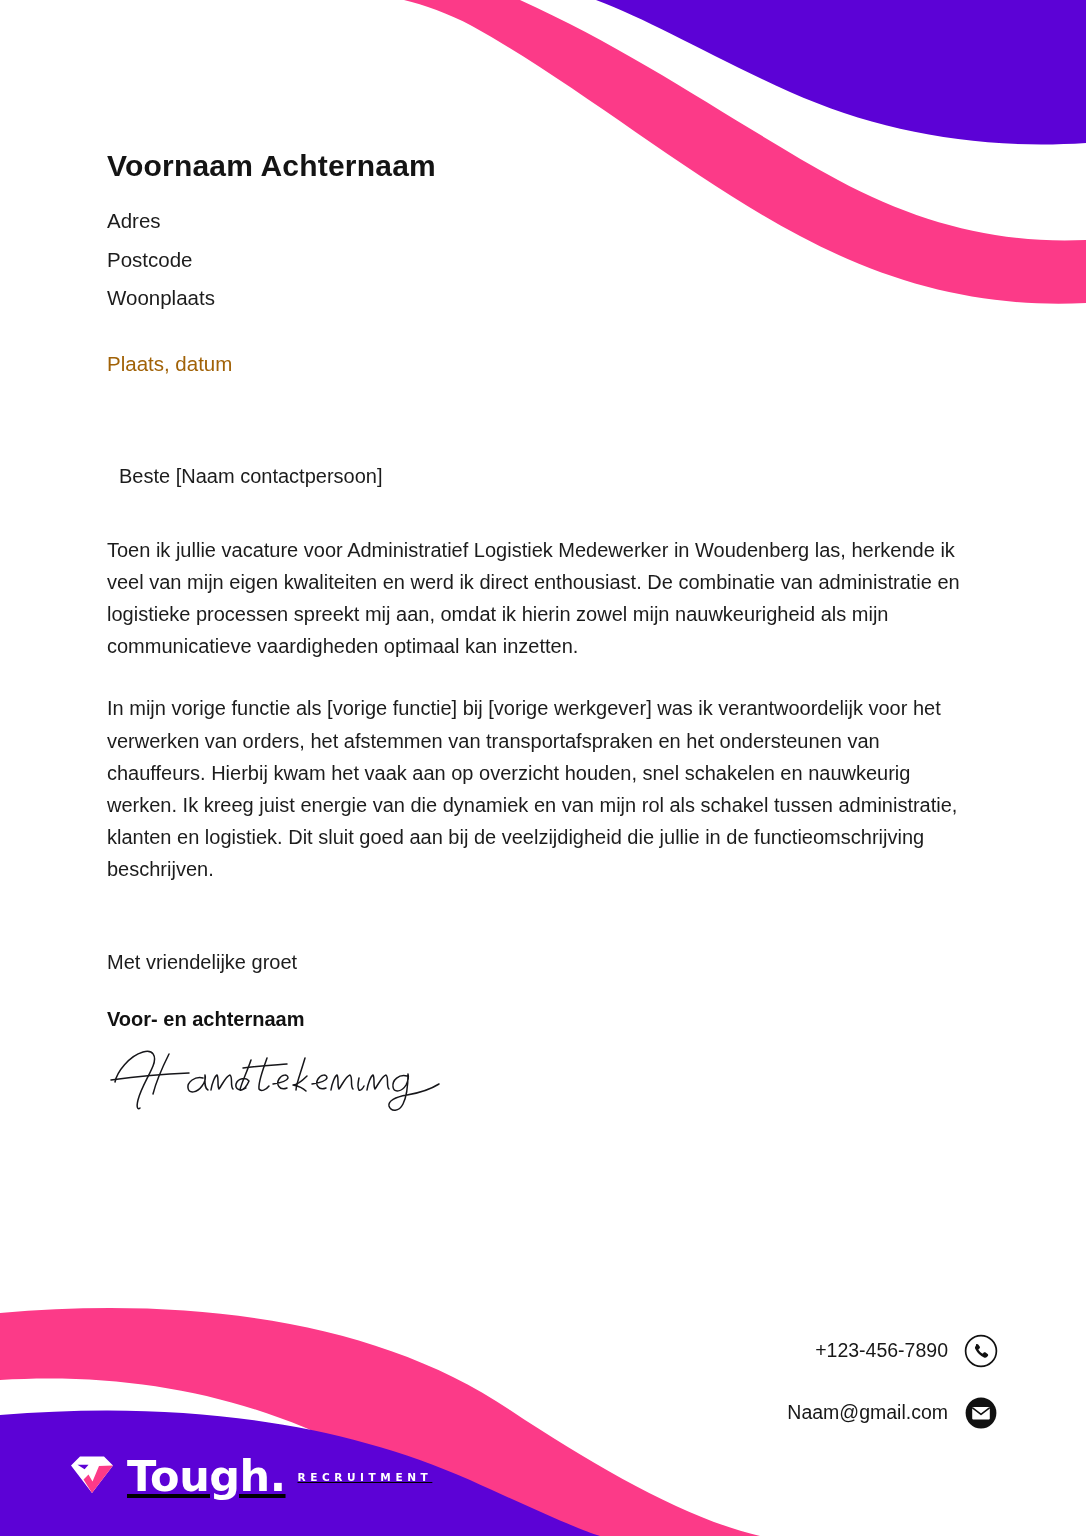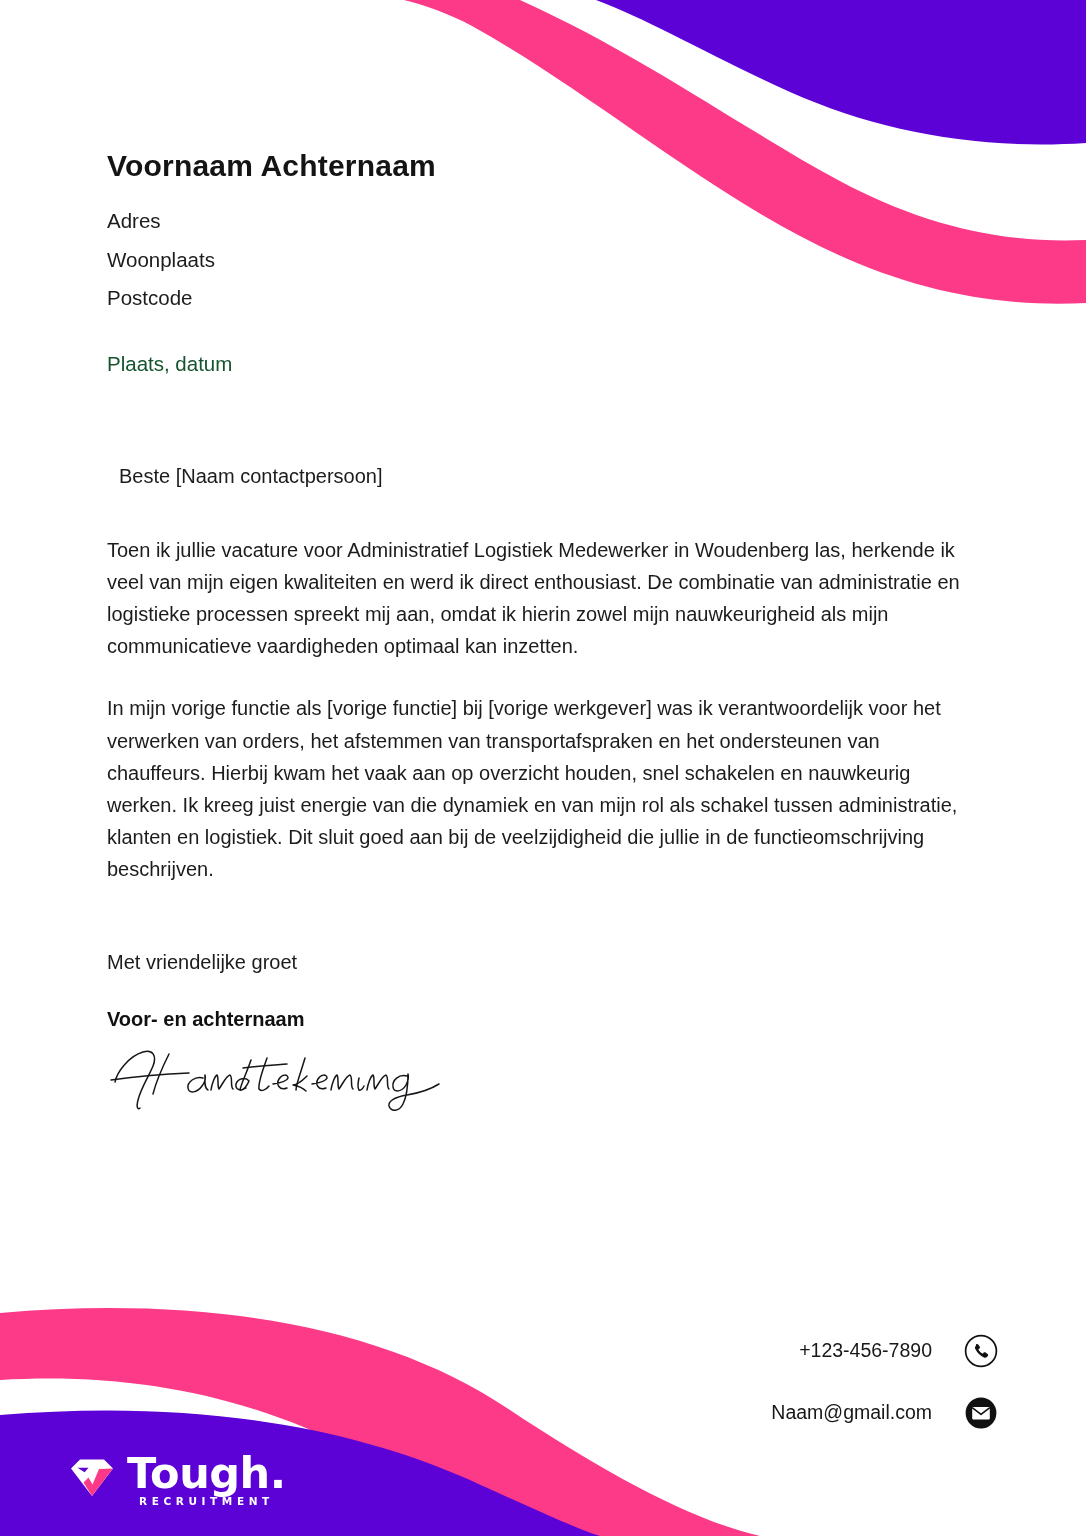--- a/index.html
+++ b/index.html
@@ -54,21 +54,21 @@
     margin: 0;
     font-weight: normal;
   }
 
   .spacer-sm { height: 26px; }
   .spacer-md { height: 30px; }
   .spacer-lg { height: 34px; }
 
   .place-date {
     font-size: 20.5px;
-    color: #14532d;
+    color: #a16207;
     margin: 0;
     line-height: 32px;
   }
 
   .subject {
     font-size: 21px;
     font-weight: bold;
     color: #111111;
     margin: 0;
     line-height: 32px;
@@ -115,21 +115,21 @@
     position: absolute;
     right: 88px;
     top: 1334px;
     z-index: 6;
     text-align: right;
   }
   .contact-row {
     display: flex;
     align-items: center;
     justify-content: flex-end;
-    gap: 32px;
+    gap: 16px;
     margin-bottom: 28px;
   }
   .contact-text {
     font-size: 19.5px;
     color: #181818;
     line-height: 1;
     white-space: nowrap;
   }
   .contact-icon {
     width: 34px;
@@ -144,23 +144,24 @@
     left: 66px;
     top: 1452px;
     z-index: 7;
     display: flex;
     align-items: center;
     gap: 9px;
   }
   .logo-mark { width: 52px; height: 48px; display: block; }
   .logo-textblock {
     display: flex;
-    flex-direction: column;
-    align-items: flex-start;
+    flex-direction: row;
+    align-items: center;
     line-height: 1;
+    text-decoration: underline;
   }
   .logo-word {
     font-family: "DejaVu Sans", sans-serif;
     font-size: 43px;
     font-weight: bold;
     color: #ffffff;
     letter-spacing: -0.5px;
     line-height: 0.98;
   }
   .logo-sub {
@@ -206,22 +207,22 @@
              C 180 1400, 340 1422, 470 1480
              C 540 1512, 580 1530, 600 1536
              L 0 1536 Z"></path>
   </svg>
 
   <div class="letter">
 
     <h1 class="sender-name">Voornaam  Achternaam</h1>
 
     <p class="addr-line">Adres</p>
+    <p class="addr-line">Postcode</p>
     <p class="addr-line">Woonplaats</p>
-    <p class="addr-line">Postcode</p>
 
     <div class="spacer-md"></div>
 
     <p class="place-date">Plaats, datum</p>
 
     <div class="spacer-lg"></div>
 
 
     <div class="spacer-lg"></div>
 

